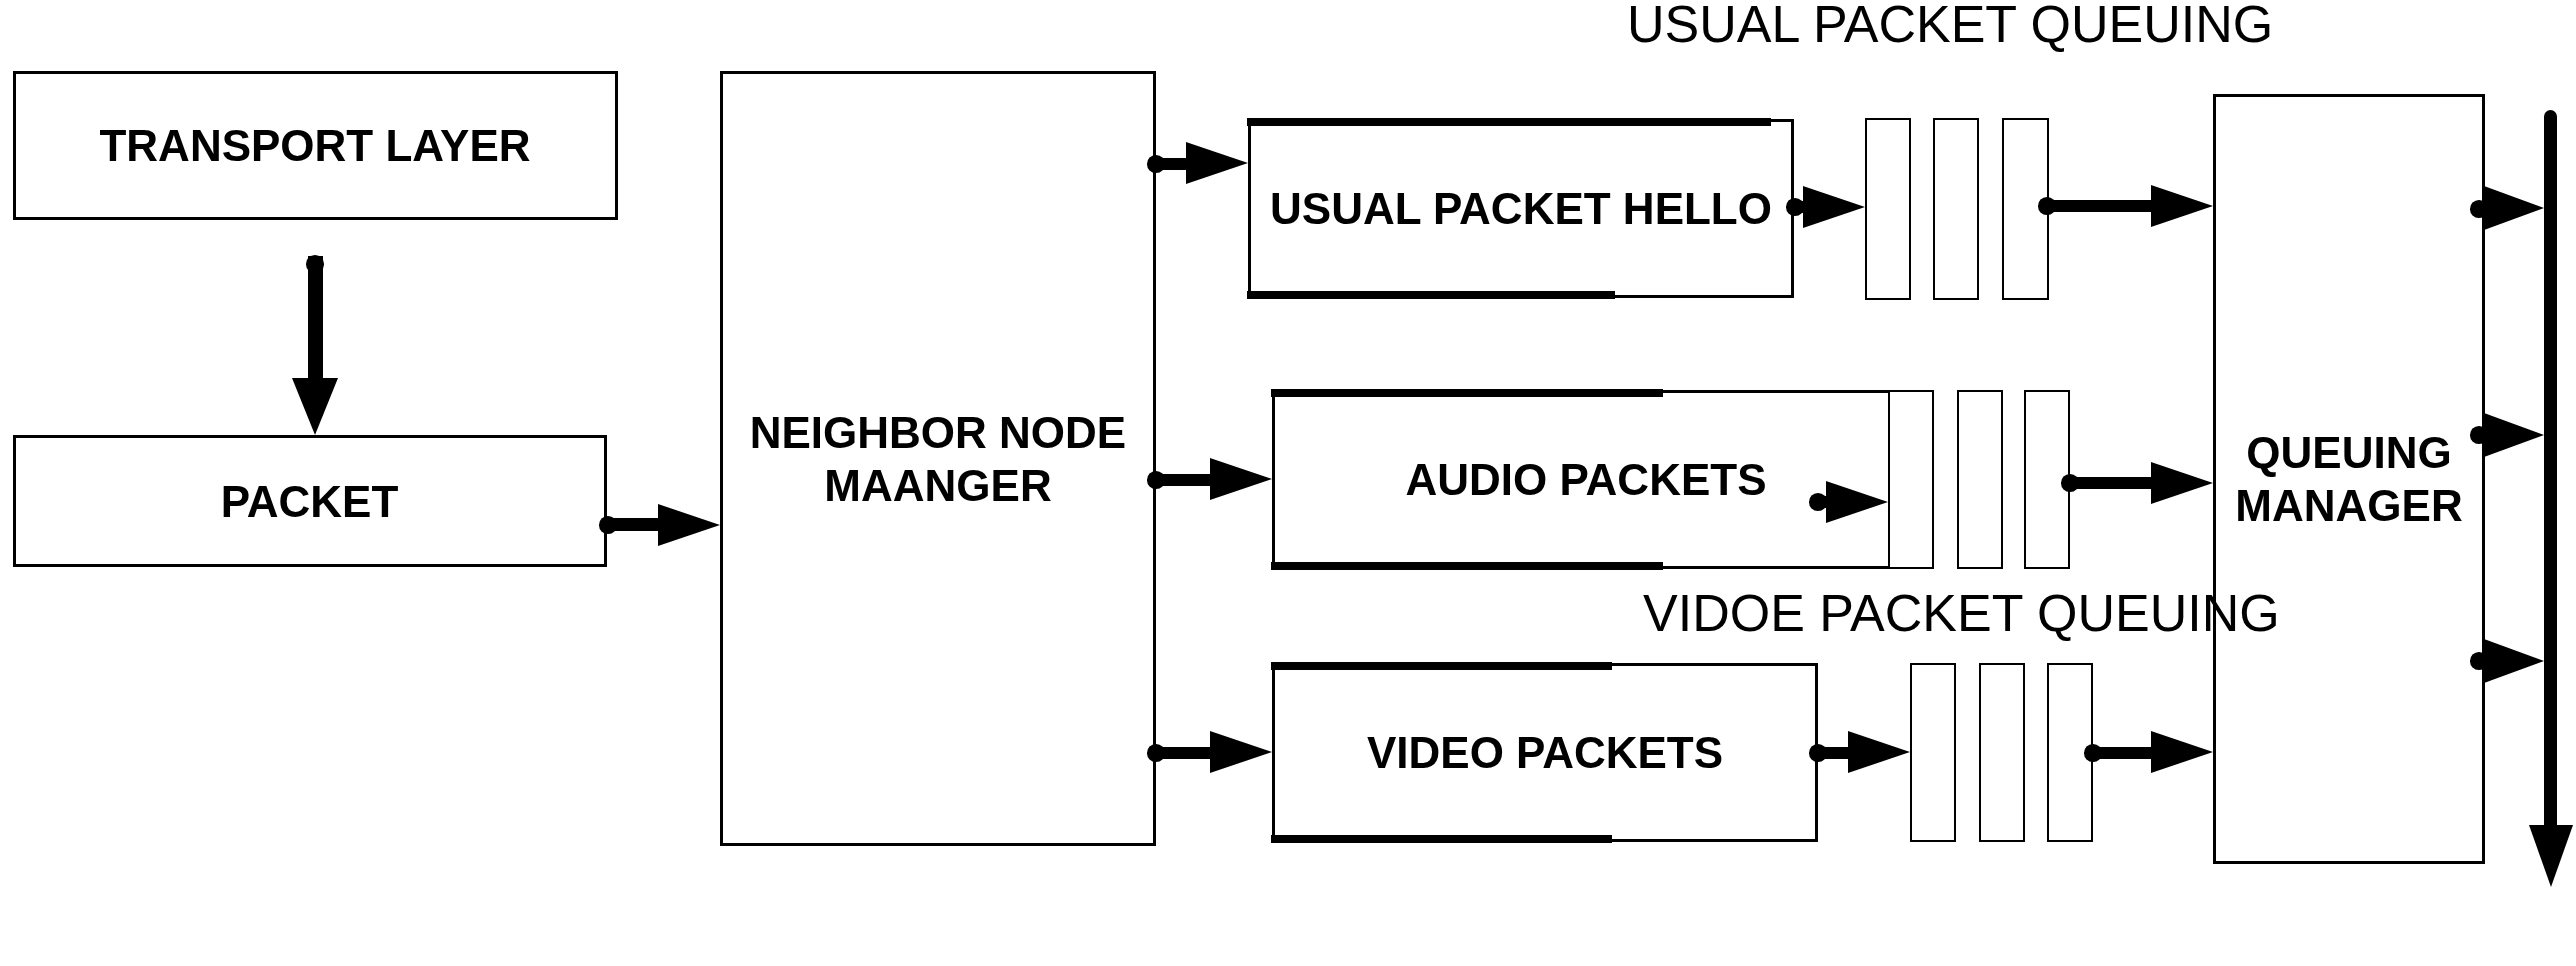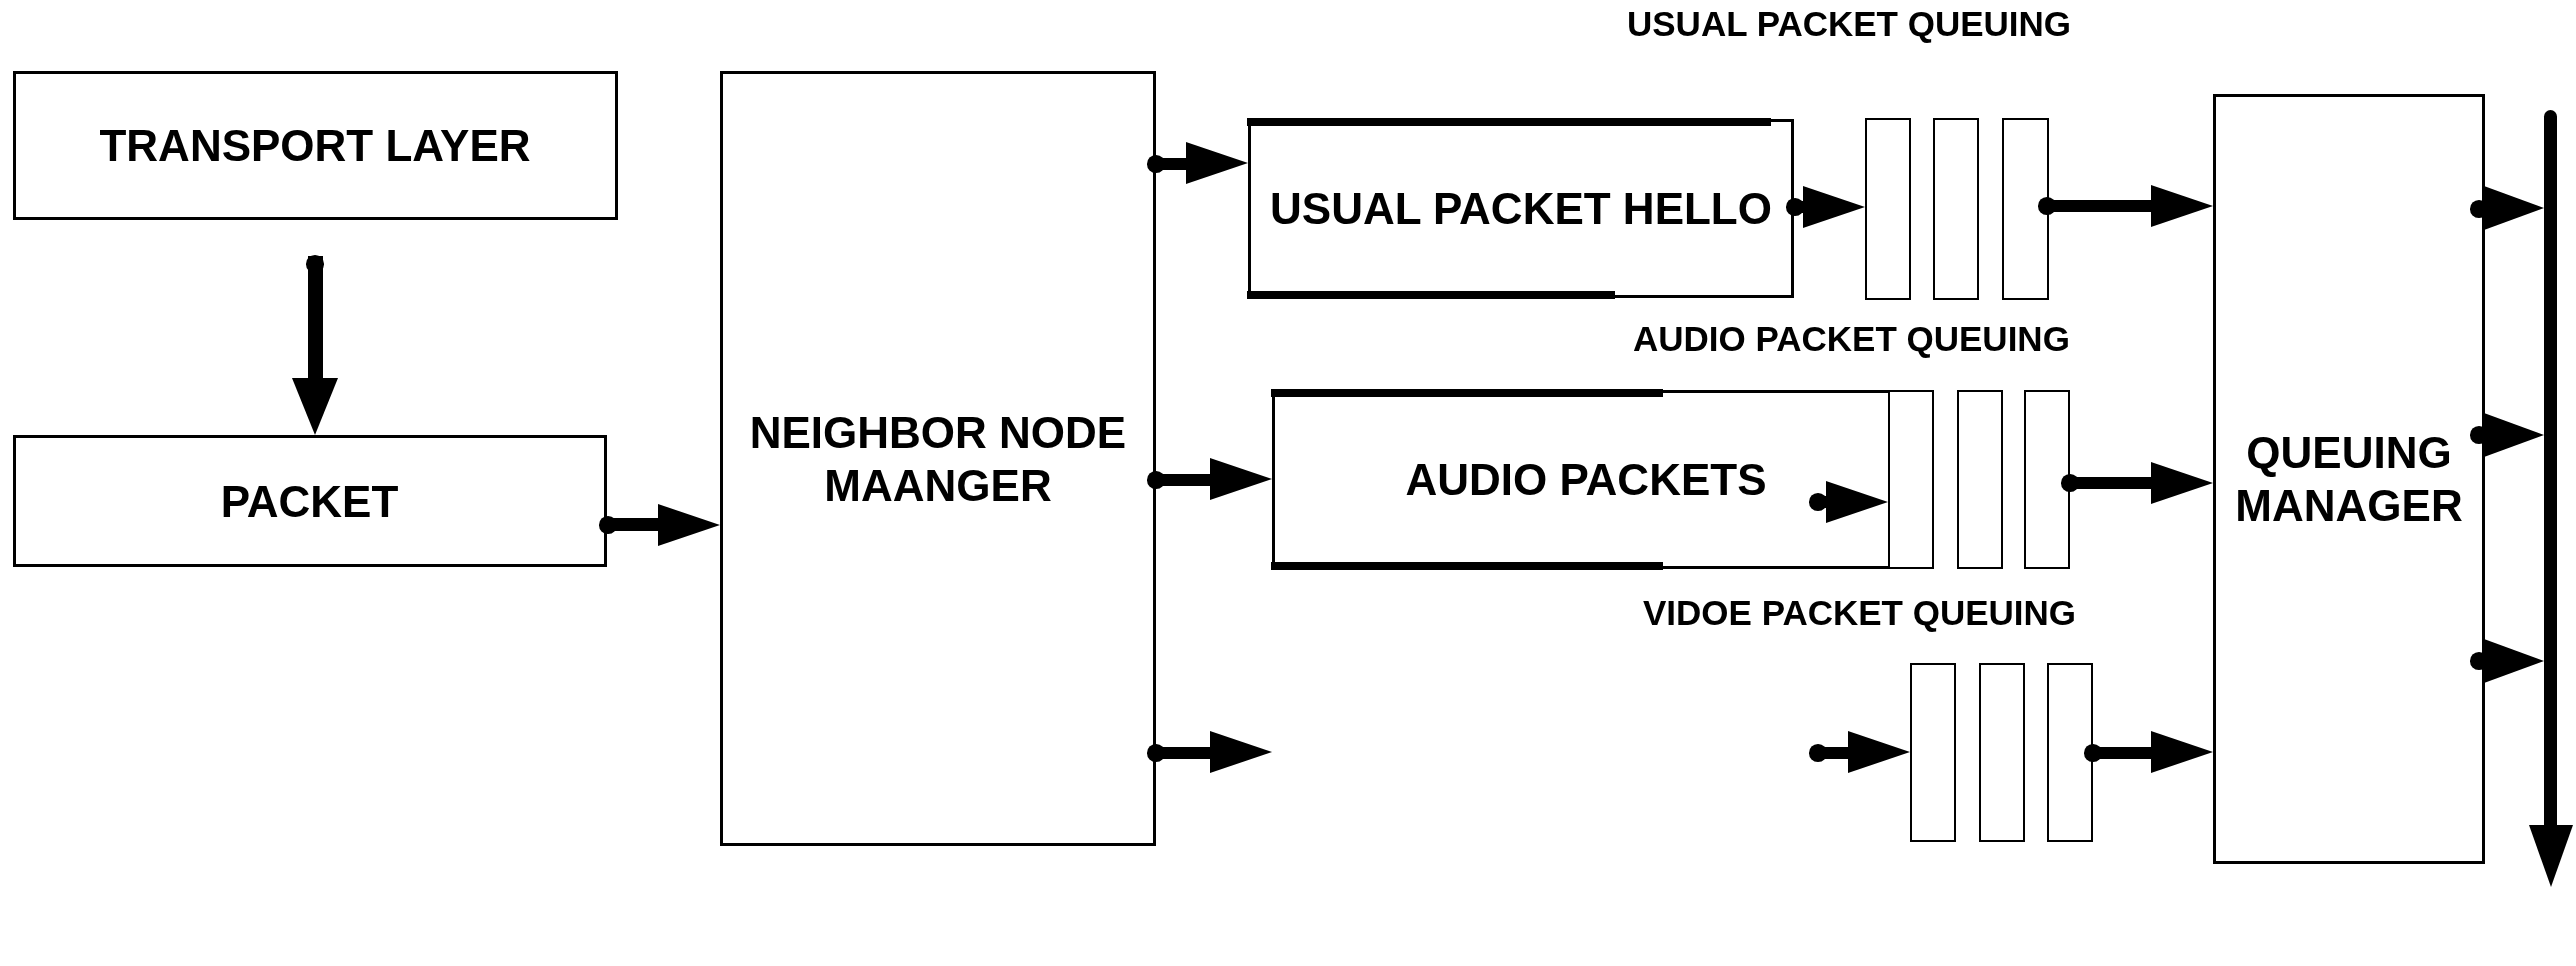--- a/index.html
+++ b/index.html
@@ -27,21 +27,21 @@
   .strip.bottom{left:-3.7px;bottom:-3.7px;height:7.4px;}
   .qbar{
     position:absolute;border:2.9px solid #000;background:#fff;box-sizing:border-box;
   }
   .dot{position:absolute;width:17.7px;height:17.7px;border-radius:50%;background:#000;}
   .shaft{position:absolute;background:#000;}
   .head-right{position:absolute;width:0;height:0;
     border-top:21.4px solid transparent;border-bottom:21.4px solid transparent;border-left:62px solid #000;}
   .head-down{position:absolute;width:0;height:0;
     border-left:23px solid transparent;border-right:23px solid transparent;border-top:57px solid #000;}
-  .lbl{position:absolute;font-weight:bold;font-size:35px;line-height:44px;white-space:nowrap;}
+  .lbl{position:absolute;font-weight:normal;font-size:52px;line-height:44px;white-space:nowrap;}
 
   
   #box-transport{left:12.5px;top:71px;width:605px;height:149px;}
   #box-packet{left:12.5px;top:435px;width:594px;height:132px;}
   #box-neighbor{left:720px;top:71px;width:436px;height:775px;}
   #box-usual{left:1248px;top:119px;width:546px;height:179px;text-align:center;}
   #box-audio{left:1272px;top:390px;width:628px;height:179px;}
   #box-video{left:1272px;top:663px;width:546px;height:179px;}
   #box-qm{left:2213px;top:94px;width:272px;height:770px;}
   #box-usual .strip.top{width:97%;}
@@ -142,20 +142,25 @@
   <div class="box" id="box-usual">
     <i class="strip top"></i>
     <i class="strip bottom"></i>
     <span>USUAL PACKET HELLO</span>
   </div>
   <div class="box" id="box-audio">
     <i class="strip top"></i>
     <i class="strip bottom"></i>
     <span>AUDIO PACKETS</span>
   </div>
+  <div class="box" id="box-video">
+    <i class="strip top"></i>
+    <i class="strip bottom"></i>
+    <span>VIDEO PACKETS</span>
+  </div>
   <div class="box" id="box-qm">
     <span>QUEUING
 MANAGER</span>
   </div>
 
   <div class="qbar" id="q1b1"></div>
   <div class="qbar" id="q1b2"></div>
   <div class="qbar" id="q1b3"></div>
   <div class="qbar" id="q2b1"></div>
   <div class="qbar" id="q2b2"></div>
@@ -212,17 +217,16 @@
   <div class="head-right" id="a12-head"></div>
   <div class="dot" id="a13-dot"></div>
   <div class="head-right" id="a13-head"></div>
   <div class="dot" id="a14-dot"></div>
   <div class="head-right" id="a14-head"></div>
 
   <div class="shaft" id="prio-shaft"></div>
   <div class="head-down" id="prio-head"></div>
 
   <div class="lbl" id="lbl-q1">USUAL PACKET QUEUING</div>
-  <div class="lbl" id="lbl-q2">AUDIO PACKET QUEUING</div>
   <div class="lbl" id="lbl-q3">VIDOE PACKET QUEUING</div>
 
 </div>
 
 
 </body></html>

